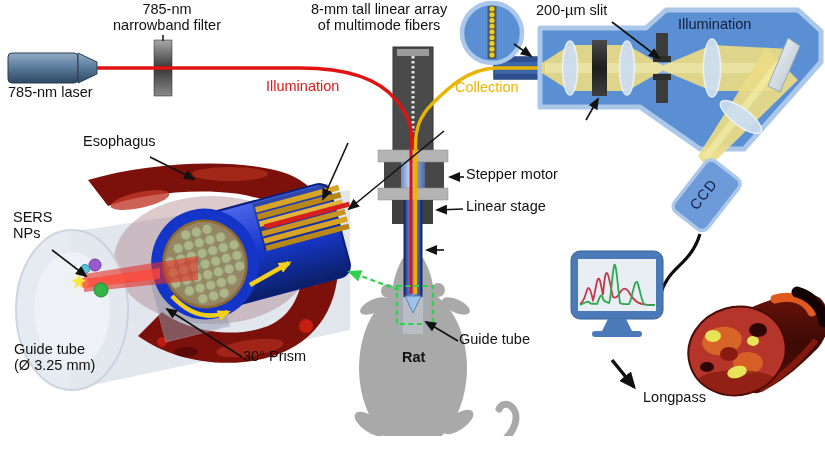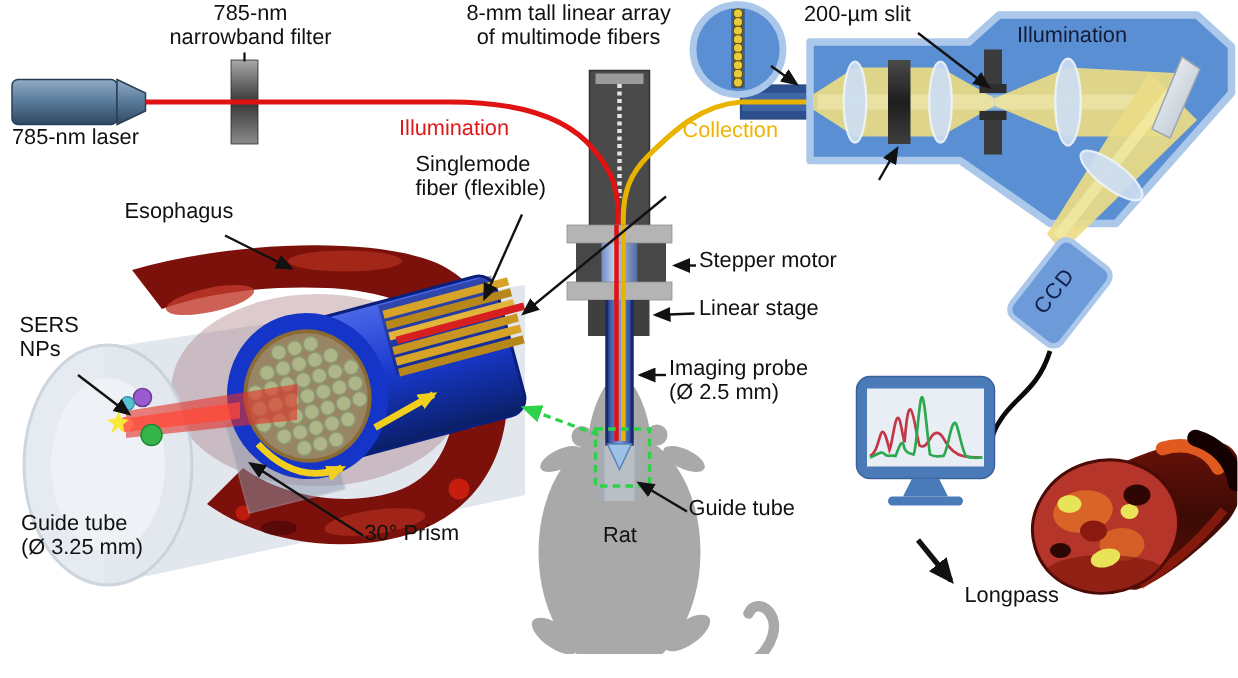--- a/index.html
+++ b/index.html
@@ -298,34 +298,30 @@
     <line x1="444" y1="250" x2="427" y2="250" marker-end="url(#mB)"></line>
     <line x1="514" y1="44" x2="531" y2="56" marker-end="url(#mB)"></line>
     <line x1="612" y1="360" x2="634" y2="387" stroke-width="3.5" marker-end="url(#mBig)"></line>
   </g>
 </svg>
 
 <div class="lbl" style="left:96px;top:2px;width:142px;text-align:center;">785-nm
 narrowband filter</div>
 <div class="lbl" style="left:8px;top:85px;">785-nm laser</div>
 <div class="lbl" style="left:266px;top:79px;color:#e01818;">Illumination</div>
-<div class="lbl" style="left:277px;top:103px;">Singlemode
-fiber (flexible)</div>
 <div class="lbl" style="left:311px;top:2px;text-align:center;">8-mm tall linear array
 of multimode fibers</div>
 <div class="lbl" style="left:455px;top:80px;color:#f0b400;">Collection</div>
 <div class="lbl" style="left:536px;top:3px;">200-µm slit</div>
 <div class="lbl" style="left:678px;top:17px;color:#131c38;">Illumination</div>
 <div class="lbl" style="left:466px;top:167px;">Stepper motor</div>
 <div class="lbl" style="left:466px;top:199px;">Linear stage</div>
-<div class="lbl" style="left:446px;top:239px;">Imaging probe
-(Ø 2.5 mm)</div>
 <div class="lbl" style="left:687px;top:187px;transform:rotate(-52deg);color:#13204a;letter-spacing:1px;">CCD</div>
 <div class="lbl" style="left:643px;top:390px;">Longpass</div>
 <div class="lbl" style="left:83px;top:134px;">Esophagus</div>
 <div class="lbl" style="left:13px;top:210px;">SERS
 NPs</div>
 <div class="lbl" style="left:14px;top:342px;">Guide tube
 (Ø 3.25 mm)</div>
 <div class="lbl" style="left:243px;top:349px;">30° Prism</div>
 <div class="lbl" style="left:459px;top:332px;">Guide tube</div>
-<div class="lbl" style="left:402px;top:350px;">Rat</div>
+<div class="lbl" style="left:402px;top:350px;font-weight:bold;">Rat</div>
 </div>
 
 </body></html>

